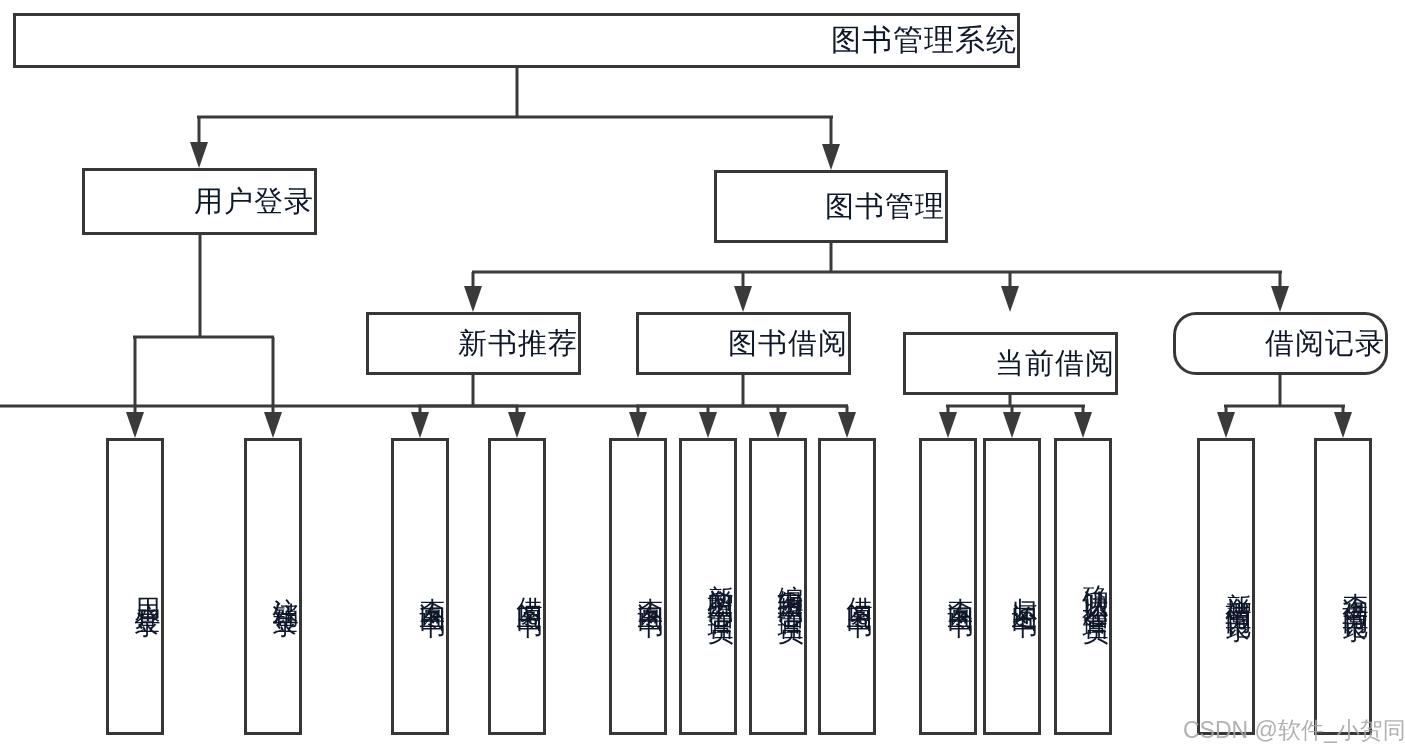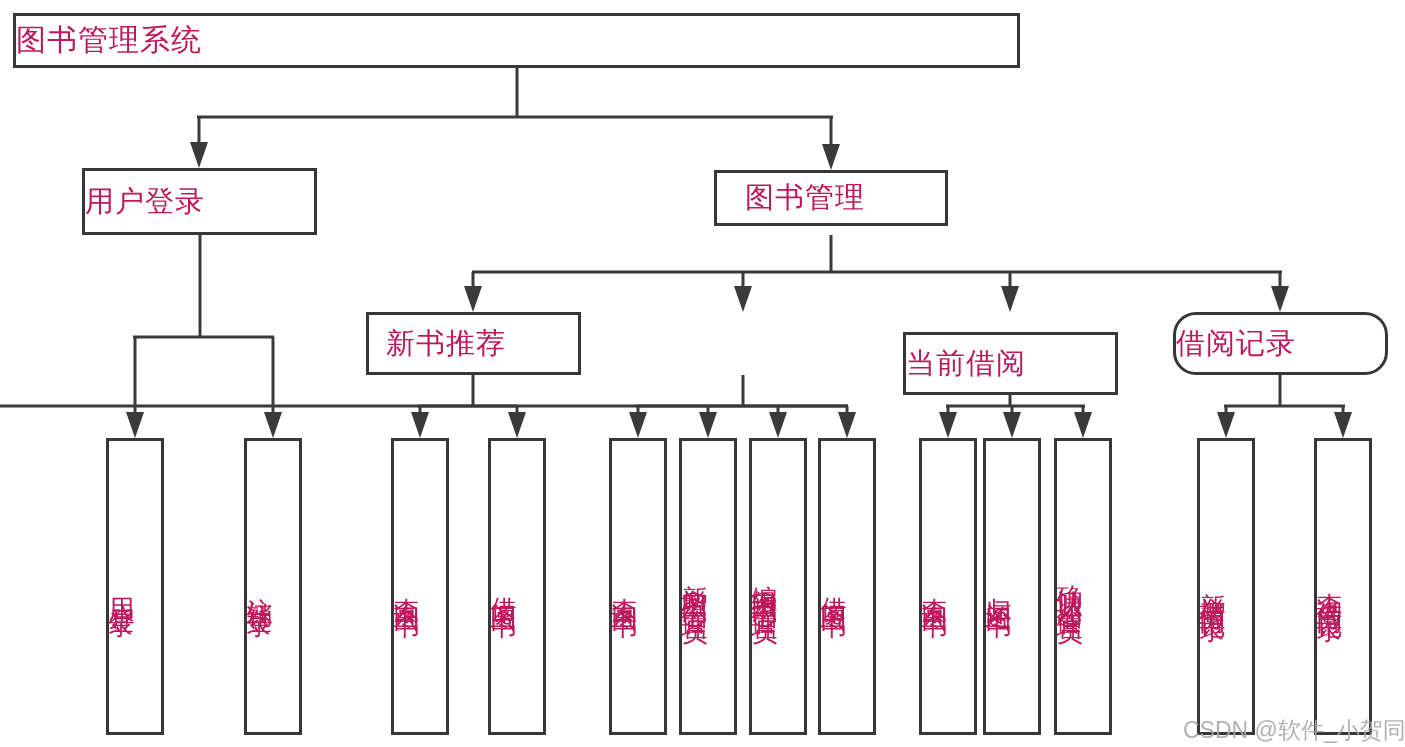--- a/index.html
+++ b/index.html
@@ -9,28 +9,28 @@
     background:#ffffff;
     font-family:"Liberation Sans","DejaVu Sans",sans-serif;
     overflow:hidden;
   }
   .connectors{position:absolute;left:0;top:0;width:1405px;height:747px;}
   .node{
     position:absolute;
     box-sizing:border-box;
     background:#ffffff;
     border:3px solid #373737;
-    color:#be185d;
-    display:flex;align-items:center;justify-content:flex-start;
+    color:#0f172a;
+    display:flex;align-items:center;justify-content:flex-end;
     text-align:center;
   }
   .h-node{font-size:29px;letter-spacing:1px;}
   .root{left:13px;top:13px;width:1007px;height:55px;font-size:30px;}
   .n-user-login{left:82px;top:168px;width:235px;height:67px;}
-  .n-book-mgmt{left:714px;top:170px;width:234px;height:56px;padding-left:28px;}
+  .n-book-mgmt{left:714px;top:170px;width:234px;height:73px;padding-left:28px;}
   .n-new-rec{left:366px;top:312px;width:215px;height:63px;padding-left:17px;}
   .n-book-borrow{left:636px;top:312px;width:215px;height:63px;}
   .n-cur-borrow{left:903px;top:320px;width:215px;height:63px;margin-top:12px;}
   .n-rec-records{left:1173px;top:312px;width:215px;height:63px;border-radius:23px;}
   .v-node{top:438px;width:58px;height:297px;font-size:26px;}
   .v-node .vtxt{
     writing-mode:vertical-rl;
     line-height:1;
     letter-spacing:5px;
   }
@@ -125,20 +125,23 @@
   <div class="node h-node n-user-login">
     <span>用户登录</span>
   </div>
   <div class="node h-node n-book-mgmt">
     <span>图书管理</span>
   </div>
 
   <div class="node h-node n-new-rec">
     <span>新书推荐</span>
   </div>
+  <div class="node h-node n-book-borrow">
+    <span>图书借阅</span>
+  </div>
   <div class="node h-node n-cur-borrow">
     <span>当前借阅</span>
   </div>
   <div class="node h-node n-rec-records">
     <span>借阅记录</span>
   </div>
 
   <div class="node v-node l1">
     <span class="vtxt">用户登录</span>
   </div>

